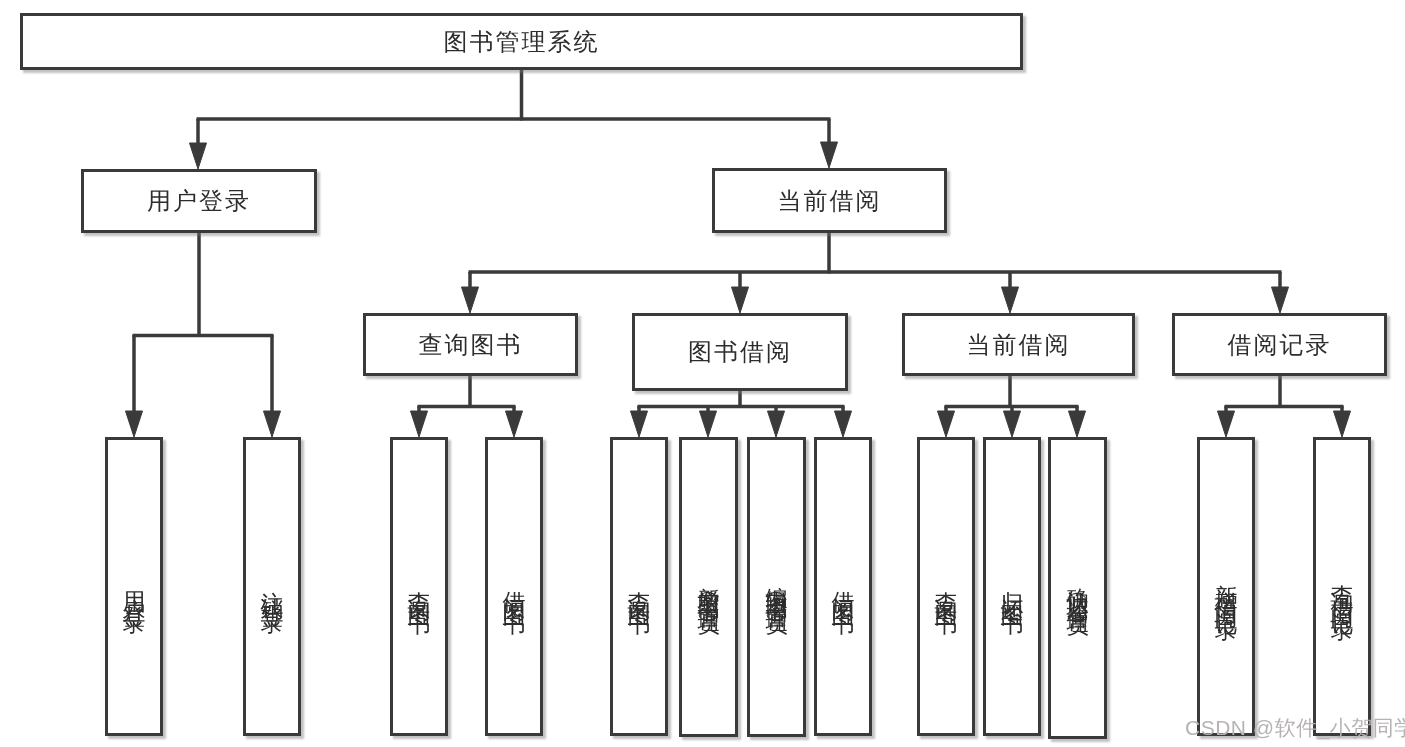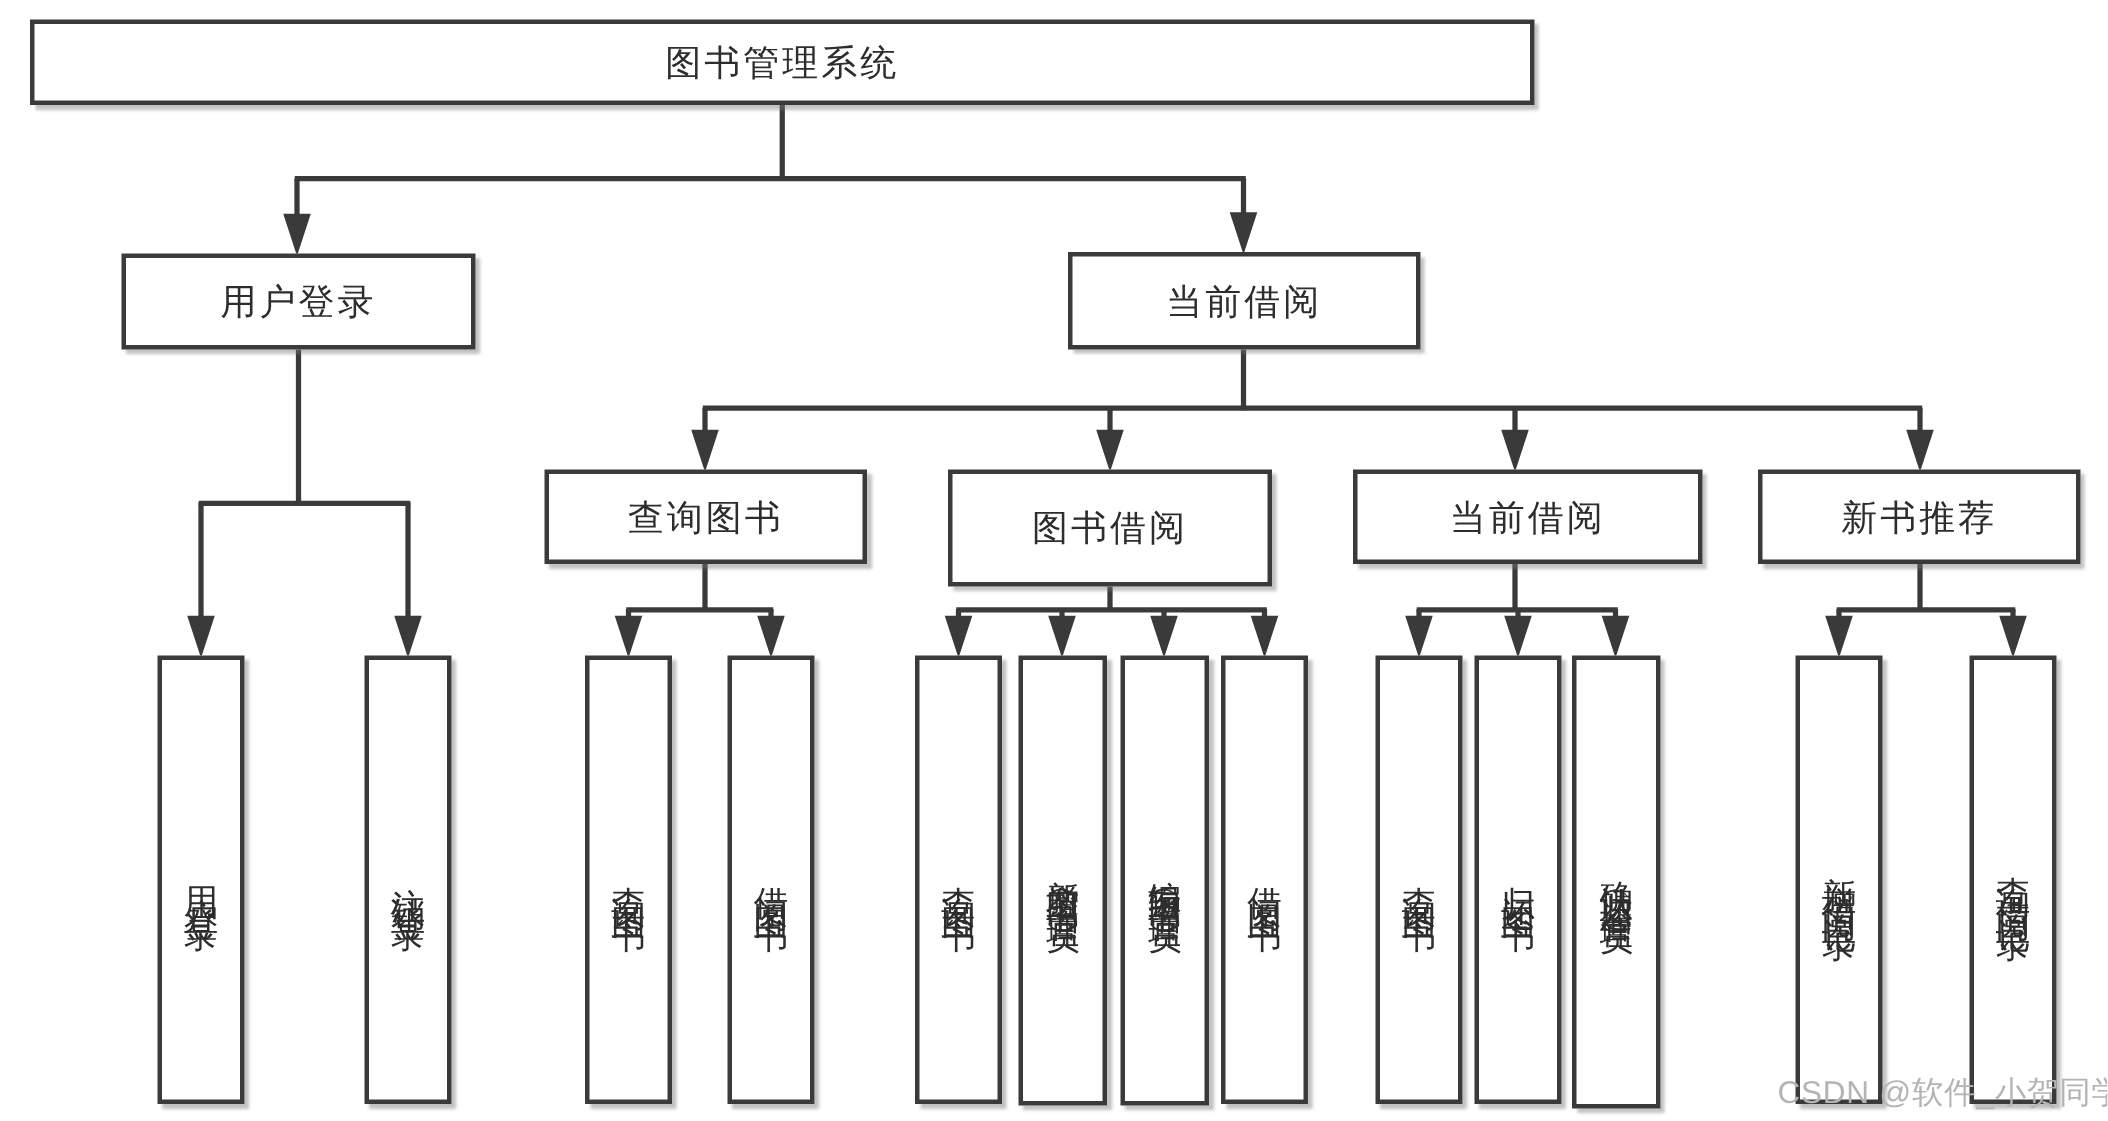--- a/index.html
+++ b/index.html
@@ -119,21 +119,21 @@
   <div class="box h" style="left:363px;top:313px;width:215px;height:63px">
     <span>查询图书</span>
   </div>
   <div class="box h" style="left:632px;top:313px;width:216px;height:78px">
     <span>图书借阅</span>
   </div>
   <div class="box h" style="left:902px;top:313px;width:233px;height:63px">
     <span>当前借阅</span>
   </div>
   <div class="box h" style="left:1172px;top:313px;width:215px;height:63px">
-    <span>新书推荐</span>
+    <span>借阅记录</span>
   </div>
 
   <div class="box v" style="left:105px;top:437px;width:58px;height:299px">
     <span>用户登录</span>
   </div>
   <div class="box v" style="left:243px;top:437px;width:58px;height:299px">
     <span>注销登录</span>
   </div>
 
   <div class="box v" style="left:390px;top:437px;width:58px;height:299px">

